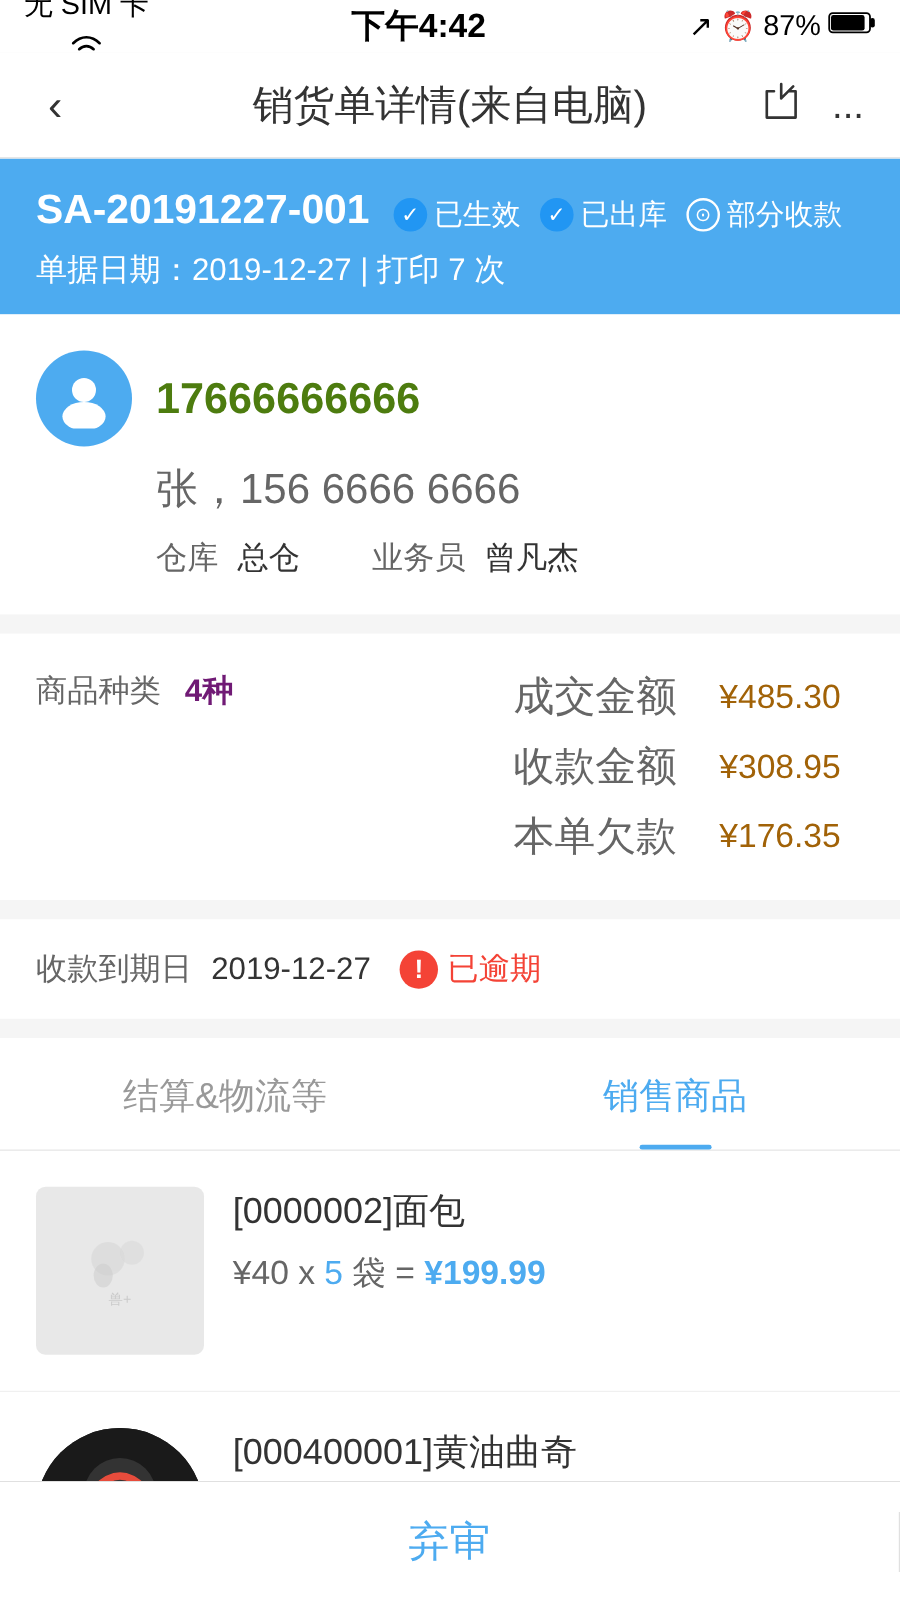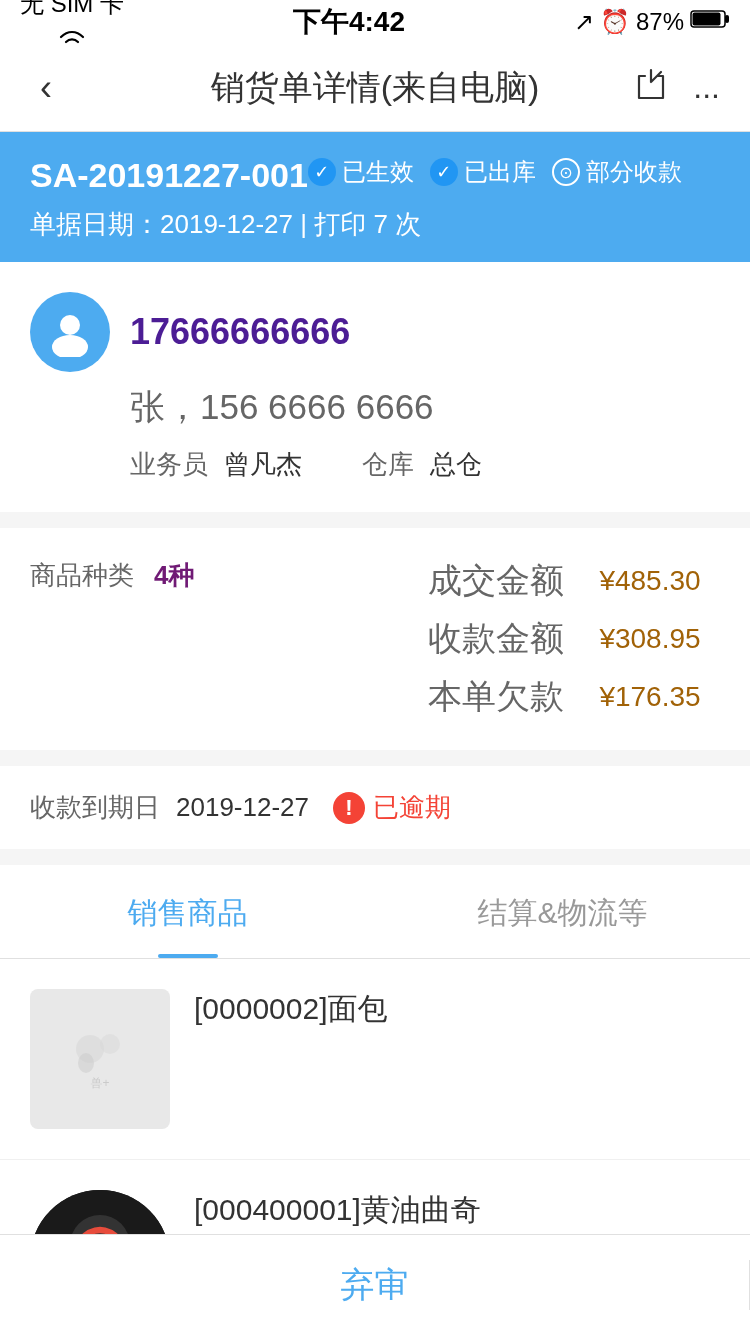--- a/index.html
+++ b/index.html
@@ -65,21 +65,22 @@
       cursor: pointer;
     }
 
     
     .order-header {
       background: #4dabf0;
       padding: 24px 30px 20px;
     }
     .order-header-top {
       display: flex;
-      align-items: flex-start;
+      align-items: flex-end;
+      gap: 20px;
       margin-bottom: 12px;
     }
     .order-id {
       font-size: 34px;
       font-weight: 700;
       color: #fff;
     }
     .status-tags {
       display: flex;
       align-items: center;
@@ -129,21 +130,21 @@
       display: flex;
       align-items: center;
       justify-content: center;
       color: #fff;
       font-size: 36px;
       flex-shrink: 0;
     }
     .customer-name {
       font-size: 36px;
       font-weight: 600;
-      color: #4c1d95;
+      color: #4d7c0f;
     }
     .customer-sub {
       font-size: 35px;
       color: #666;
       margin-bottom: 16px;
       padding-left: 100px;
     }
     .customer-details {
       display: flex;
       align-items: center;
@@ -450,26 +451,26 @@
       <svg width="50" height="50" viewBox="0 0 50 50">
         <circle cx="25" cy="18" r="10" fill="#fff"></circle>
         <ellipse cx="25" cy="40" rx="18" ry="12" fill="#fff"></ellipse>
       </svg>
     </div>
     <span class="customer-name">17666666666</span>
   </div>
   <div class="customer-sub">张，156 6666 6666</div>
   <div class="customer-details">
     <div class="detail-item">
+      <span>仓库</span>
+      <span class="detail-value">总仓</span>
+    </div>
+    <div class="detail-item">
       <span>业务员</span>
       <span class="detail-value">曾凡杰</span>
-    </div>
-    <div class="detail-item">
-      <span>仓库</span>
-      <span class="detail-value">总仓</span>
     </div>
   </div>
 </div>
 
 <div class="stats-card">
   <div class="stats-left">
     <span class="stats-label">商品种类</span>
     <span class="stats-value">4种</span>
   </div>
   <div class="stats-right">
@@ -491,41 +492,49 @@
 <div class="due-card">
   <span class="due-label">收款到期日</span>
   <span class="due-date">2019-12-27</span>
   <div class="overdue-badge">
     <div class="overdue-icon">!</div>
     <span class="overdue-text">已逾期</span>
   </div>
 </div>
 
 <div class="tabs">
+  <div class="tab">
+    <span>结算&amp;物流等</span>
+  </div>
   <div class="tab active">
     <span>销售商品</span>
-  </div>
-  <div class="tab">
-    <span>结算&amp;物流等</span>
   </div>
 </div>
 
 <div class="product-list">
 
   <div class="product-item">
     <div class="product-image">
       <svg viewBox="0 0 80 80" xmlns="http://www.w3.org/2000/svg">
         <circle cx="30" cy="30" r="14" fill="#aaa" opacity="0.5"></circle>
         <circle cx="50" cy="25" r="10" fill="#aaa" opacity="0.4"></circle>
         <ellipse cx="26" cy="44" rx="8" ry="10" fill="#888" opacity="0.5"></ellipse>
         <text x="40" y="68" font-size="12" fill="#888" text-anchor="middle">兽+</text>
       </svg>
     </div>
     <div class="product-info">
       <span class="product-name">[0000002]面包</span>
+      <div class="product-price">
+        <span>¥40</span>
+        <span> x </span>
+        <span class="qty">5</span>
+        <span>袋</span>
+        <span> = </span>
+        <span class="total">¥199.99</span>
+      </div>
     </div>
   </div>
 
   <div class="product-item">
     <div class="product-img-round">
       <svg width="140" height="140" viewBox="0 0 140 140">
         <rect width="140" height="140" fill="#1a1a1a"></rect>
         <circle cx="70" cy="55" r="30" fill="#333"></circle>
         <path d="M50 50 Q70 30 90 50" fill="none" stroke="#e74c3c" stroke-width="6"></path>
         <path d="M50 60 Q70 80 90 60" fill="#fff" opacity="0.8"></path>

